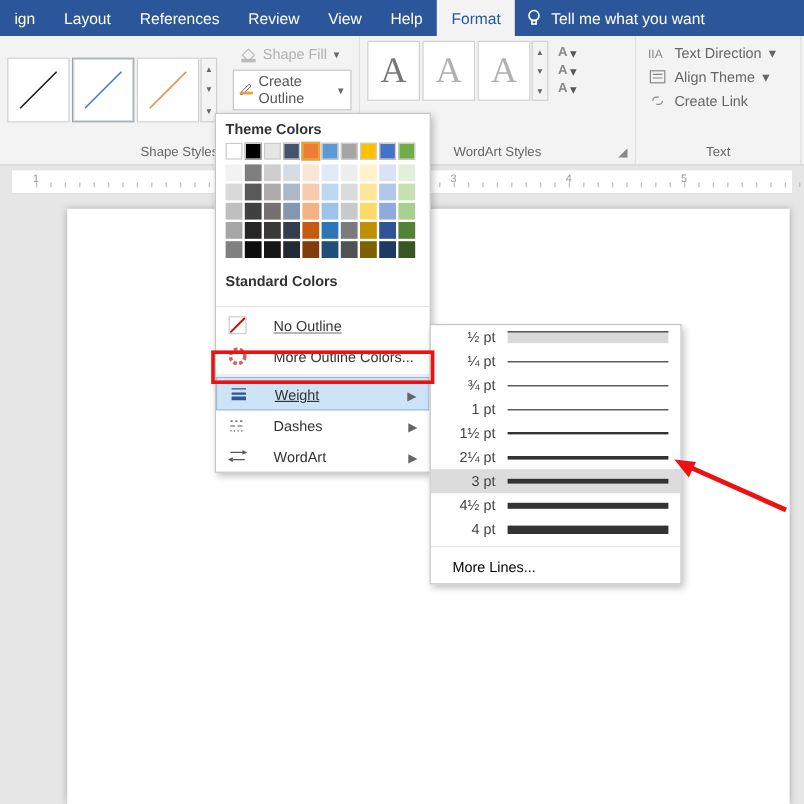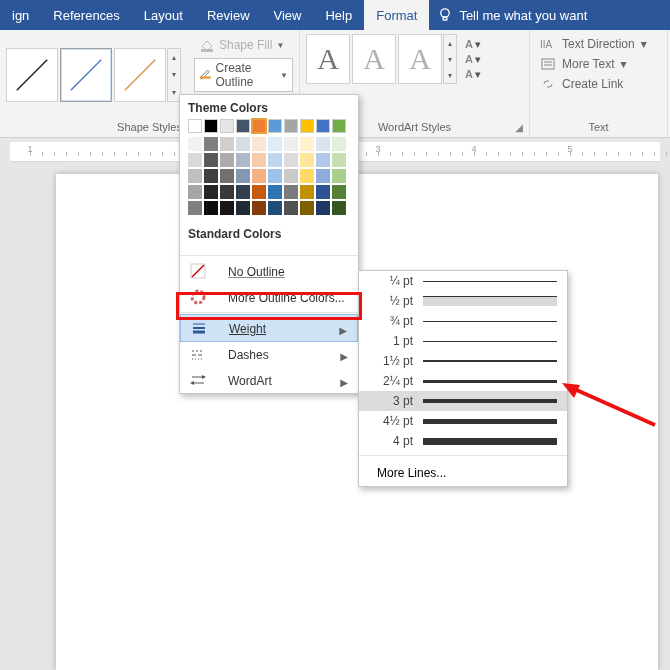--- a/index.html
+++ b/index.html
@@ -91,22 +91,22 @@
 .watermark .t2 { color: rgba(90,170,210,0.55); }
 .watermark .wave { position:absolute; left:2px; top:34px; }
 
 .dialog-launcher{ font-size:10px; color:#888; }
 </style>
 </head>
 <body>
 
 <div class="ribbon-tabs">
   <div class="tab">ign</div>
+  <div class="tab">Layout</div>
   <div class="tab">References</div>
-  <div class="tab">Layout</div>
   <div class="tab">Review</div>
   <div class="tab">View</div>
   <div class="tab">Help</div>
   <div class="tab active">Format</div>
   <div class="tell-me">
     <span class="bulb">
       <svg viewBox="0 0 16 16">
           <circle cx="8" cy="6" r="4.2" fill="none" stroke="#fff" stroke-width="1.3"></circle>
           <rect x="6.2" y="10" width="3.6" height="3" fill="none" stroke="#fff" stroke-width="1.3"></rect>
         </svg>
@@ -208,21 +208,21 @@
           </svg></span>
       <span>Text Direction</span>
         <span class="dd">▾</span>
     </div>
     <div class="btn">
       <span class="icn"><svg viewBox="0 0 16 16">
             <rect x="2" y="3" width="12" height="10" fill="none" stroke="#888"></rect>
             <line x1="4" y1="6" x2="12" y2="6" stroke="#888"></line>
             <line x1="4" y1="9" x2="12" y2="9" stroke="#888"></line>
           </svg></span>
-      <span>More Text</span>
+      <span>Align Theme</span>
         <span class="dd">▾</span>
     </div>
     <div class="btn">
       <span class="icn"><svg viewBox="0 0 16 16">
             <path d="M4 8a3 3 0 013-3h2M12 8a3 3 0 01-3 3H7" fill="none" stroke="#888"></path>
           </svg></span>
       <span>Create Link</span>
     </div>
     <div class="group-label">Text</div>
   </div>
@@ -443,26 +443,26 @@
         </svg></span>
     <span>WordArt</span>
     <span class="arrw">▶</span>
   </div>
 </div>
 
 <div class="red-box" style="left:176px; top:292px; width:186px; height:28px;"></div>
 
 <div class="flyout" id="weight-flyout">
     <div class="wrow">
+      <span class="wlabel">½ pt</span>
+      <span class="wline" style="border-top: 1px solid rgb(51, 51, 51); background: rgb(217, 217, 217); height: 10px;"></span>
+    </div>
+    <div class="wrow">
       <span class="wlabel">¼ pt</span>
       <span class="wline" style="border-top-width: 0.5px;"></span>
-    </div>
-    <div class="wrow">
-      <span class="wlabel">½ pt</span>
-      <span class="wline" style="border-top: 1px solid rgb(51, 51, 51); background: rgb(217, 217, 217); height: 10px;"></span>
     </div>
     <div class="wrow">
       <span class="wlabel">¾ pt</span>
       <span class="wline" style="border-top-width: 1px;"></span>
     </div>
     <div class="wrow">
       <span class="wlabel">1 pt</span>
       <span class="wline" style="border-top-width: 1.5px;"></span>
     </div>
     <div class="wrow">

